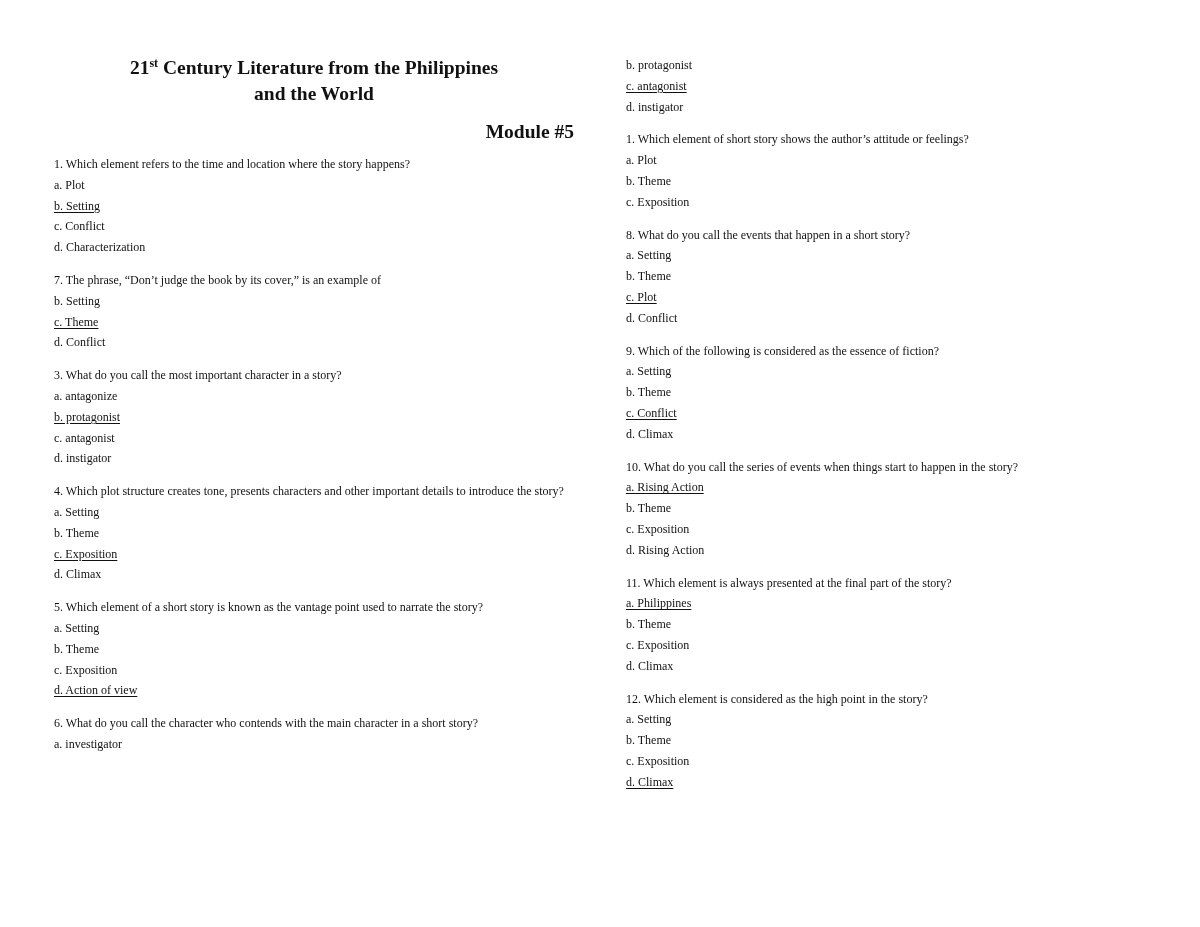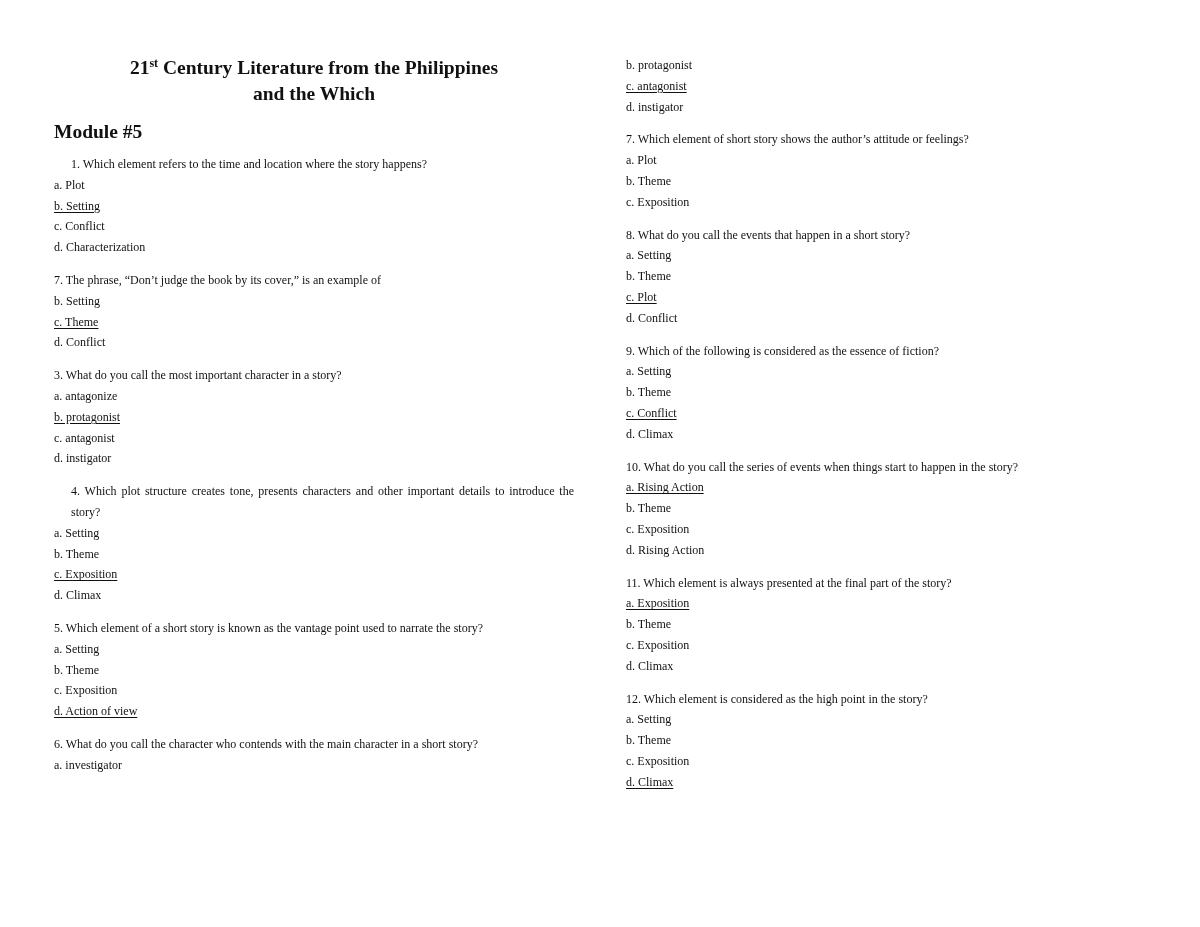--- a/index.html
+++ b/index.html
@@ -41,59 +41,58 @@
       font-size: 19.5px;
       line-height: 26px;
       margin: 0;
     }
     .title-block sup {
       font-size: 12px;
       line-height: 0;
       vertical-align: 7px;
     }
     .module-heading {
-      text-align: left;
+      text-align: right;
       font-weight: bold;
       font-size: 19.5px;
       line-height: 26px;
       margin: 12px 0 9px 0;
     }
     .question {
       margin: 0 0 12px 0;
       font-size: 12px;
       line-height: 20.8px;
     }
     .q-text {
       margin: 0;
     }
     .q-text.justify {
       text-align: justify;
       text-align-last: left;
-      margin-left: 17px;
     }
     .choice {
       display: block;
       margin: 0;
       white-space: nowrap;
     }
     .choice.correct {
       text-decoration: underline;
       text-underline-offset: 2px;
     }
   </style>
 </head>
 <body>
 
 <div class="page">
 
   <div class="col col-left">
 
     <h1 class="title-block">
       <span>21</span><sup>st</sup><span> Century Literature from the Philippines</span><br>
-      <span>and the Which</span>
+      <span>and the World</span>
     </h1>
 
     <h2 class="module-heading">Module #5</h2>
 
     <div class="question">
       <p class="q-text justify">1. Which element refers to the time and location where the story happens?</p>
       <span class="choice">a. Plot</span>
       <span class="choice correct">b. Setting</span>
       <span class="choice">c. Conflict</span>
       <span class="choice">d. Characterization</span>
@@ -139,21 +138,21 @@
 
   <div class="col col-right">
 
     <div class="question">
       <span class="choice">b. protagonist</span>
       <span class="choice correct">c. antagonist</span>
       <span class="choice">d. instigator</span>
     </div>
 
     <div class="question">
-      <p class="q-text">7. Which element of short story shows the author’s attitude or feelings?</p>
+      <p class="q-text">1. Which element of short story shows the author’s attitude or feelings?</p>
       <span class="choice">a. Plot</span>
       <span class="choice">b. Theme</span>
       <span class="choice">c. Exposition</span>
     </div>
 
     <div class="question">
       <p class="q-text">8. What do you call the events that happen in a short story?</p>
       <span class="choice">a. Setting</span>
       <span class="choice">b. Theme</span>
       <span class="choice correct">c. Plot</span>
@@ -171,21 +170,21 @@
     <div class="question">
       <p class="q-text">10. What do you call the series of events when things start to happen in the story?</p>
       <span class="choice correct">a. Rising Action</span>
       <span class="choice">b. Theme</span>
       <span class="choice">c. Exposition</span>
       <span class="choice">d. Rising Action</span>
     </div>
 
     <div class="question">
       <p class="q-text">11. Which element is always presented at the final part of the story?</p>
-      <span class="choice correct">a. Exposition</span>
+      <span class="choice correct">a. Philippines</span>
       <span class="choice">b. Theme</span>
       <span class="choice">c. Exposition</span>
       <span class="choice">d. Climax</span>
     </div>
 
     <div class="question">
       <p class="q-text">12. Which element is considered as the high point in the story?</p>
       <span class="choice">a. Setting</span>
       <span class="choice">b. Theme</span>
       <span class="choice">c. Exposition</span>

